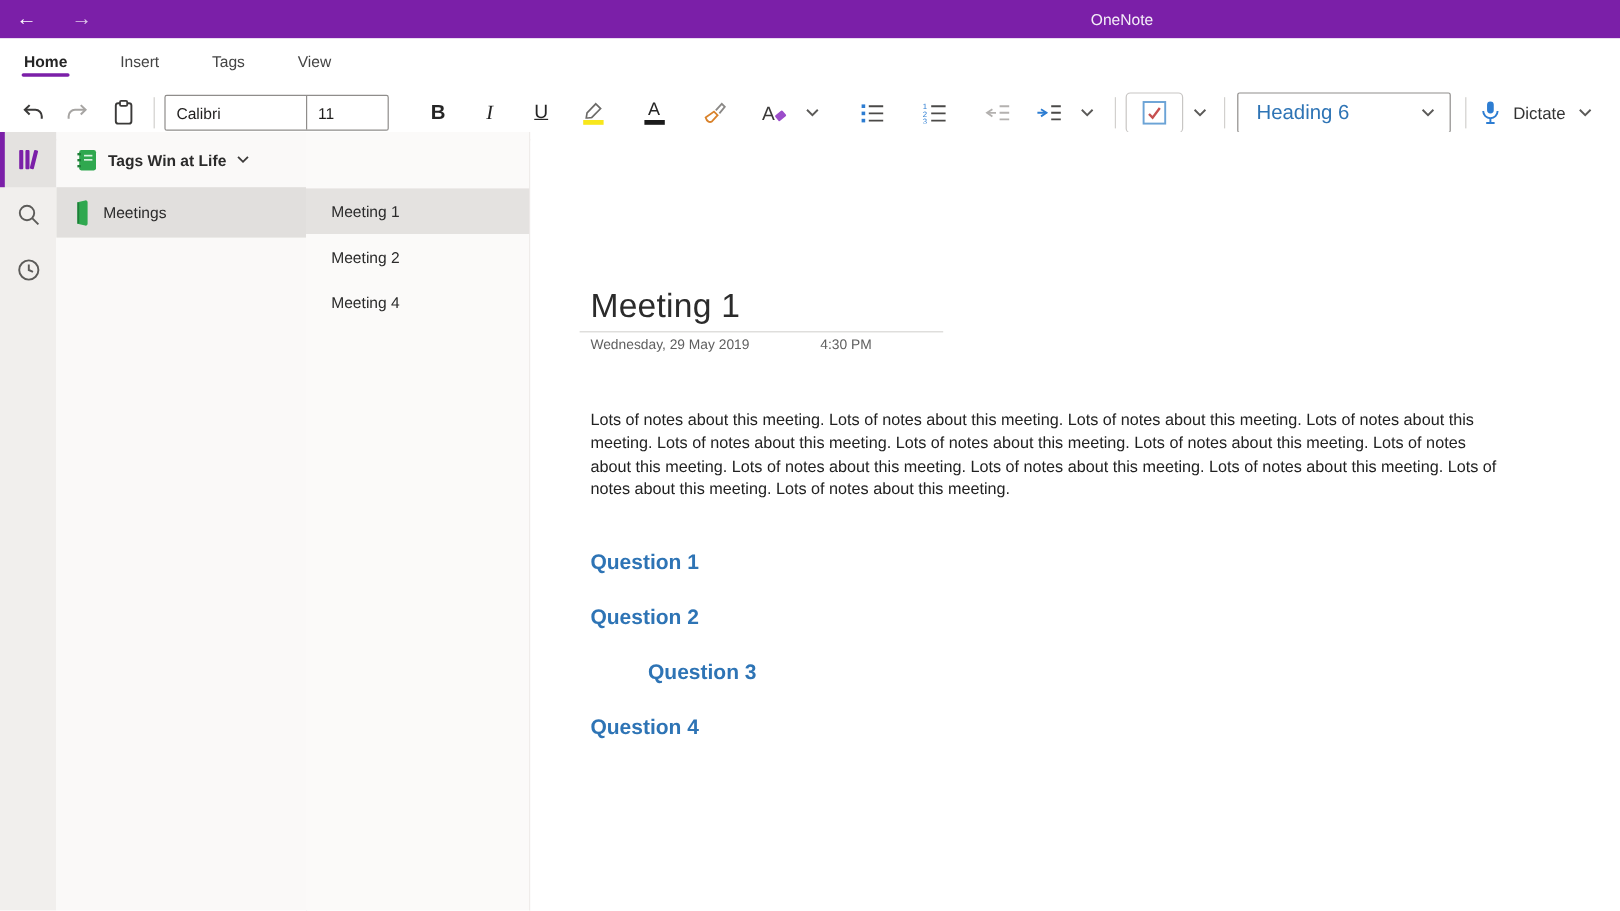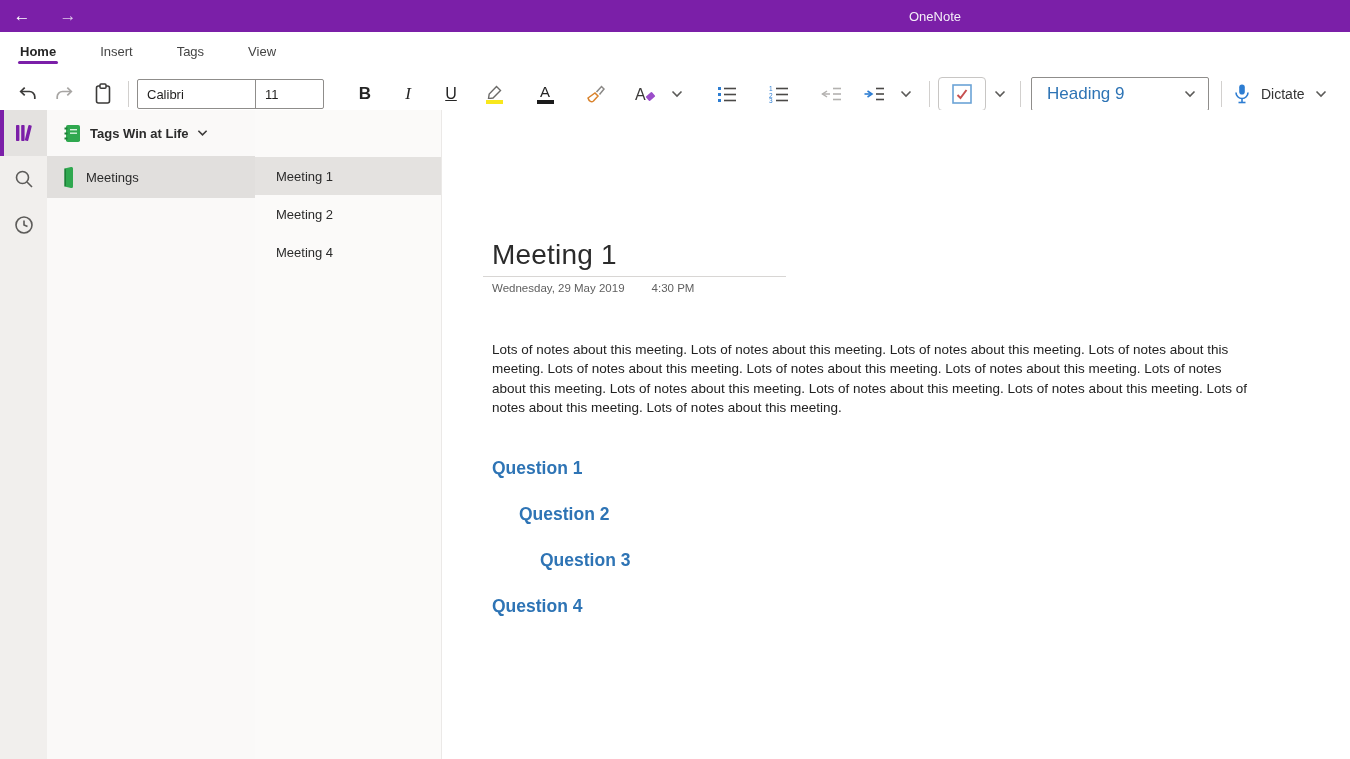--- a/index.html
+++ b/index.html
@@ -57,24 +57,24 @@
   .pages{position:absolute;left:255px;top:110px;bottom:0;width:186px;background:#fbfaf9;border-right:1px solid #ebe9e7;}
   .pages-inner{margin-top:47px;}
   .page-row{height:38px;display:flex;align-items:center;padding-left:21px;font-size:13px;color:#2b2b2b;}
   .page-row.selected{background:#e4e2e0;}
 
   
   .content{position:absolute;left:442px;top:110px;right:0;bottom:0;background:#fff;}
   .page-title{position:absolute;left:50px;top:129px;font-size:28px;color:#2b2b2b;letter-spacing:.2px;}
   .title-rule{position:absolute;left:41px;top:166px;width:303px;height:1px;background:#d8d6d4;}
   .date-row{position:absolute;left:50px;top:172px;display:flex;font-size:11.5px;color:#5f5f5f;}
-  .date-row .time{margin-left:27px;}
+  .date-row .time{margin-left:59px;}
   .note-body{position:absolute;left:50px;top:230px;width:758px;font-size:13.5px;line-height:19.3px;color:#222;}
   .question{position:absolute;left:50px;font-size:17.5px;font-weight:600;color:#2E74B5;}
-  .q0{top:348px;} .q1{top:394px;margin-left:27px;} .q2{top:440px;margin-left:48px;} .q3{top:486px;}
+  .q0{top:348px;} .q1{top:394px;} .q2{top:440px;margin-left:48px;} .q3{top:486px;}
 
   svg{display:block;}
 </style>
 </head>
 <body>
 
 <div class="app">
 
   <div class="titlebar">
     <div class="nav-arrow nav-back">←</div>
@@ -237,21 +237,21 @@
       <span>
           <svg width="12" height="8" viewBox="0 0 12 8">
             <polyline points="1.5,1.5 6,6 10.5,1.5" fill="none" stroke="#5b5a58" stroke-width="1.6"></polyline>
           </svg>
         </span>
     </div>
 
     <div class="tb-sep" style="margin-left:6px;margin-right:10px"></div>
 
     <div class="style-select">
-      <span class="label">Heading 9</span>
+      <span class="label">Heading 6</span>
       <span style="margin-right:12px">
           <svg width="12" height="8" viewBox="0 0 12 8">
             <polyline points="1.5,1.5 6,6 10.5,1.5" fill="none" stroke="#5b5a58" stroke-width="1.6"></polyline>
           </svg>
         </span>
     </div>
 
     <div class="tb-sep" style="margin-left:12px"></div>
 
     <div class="dictate">

